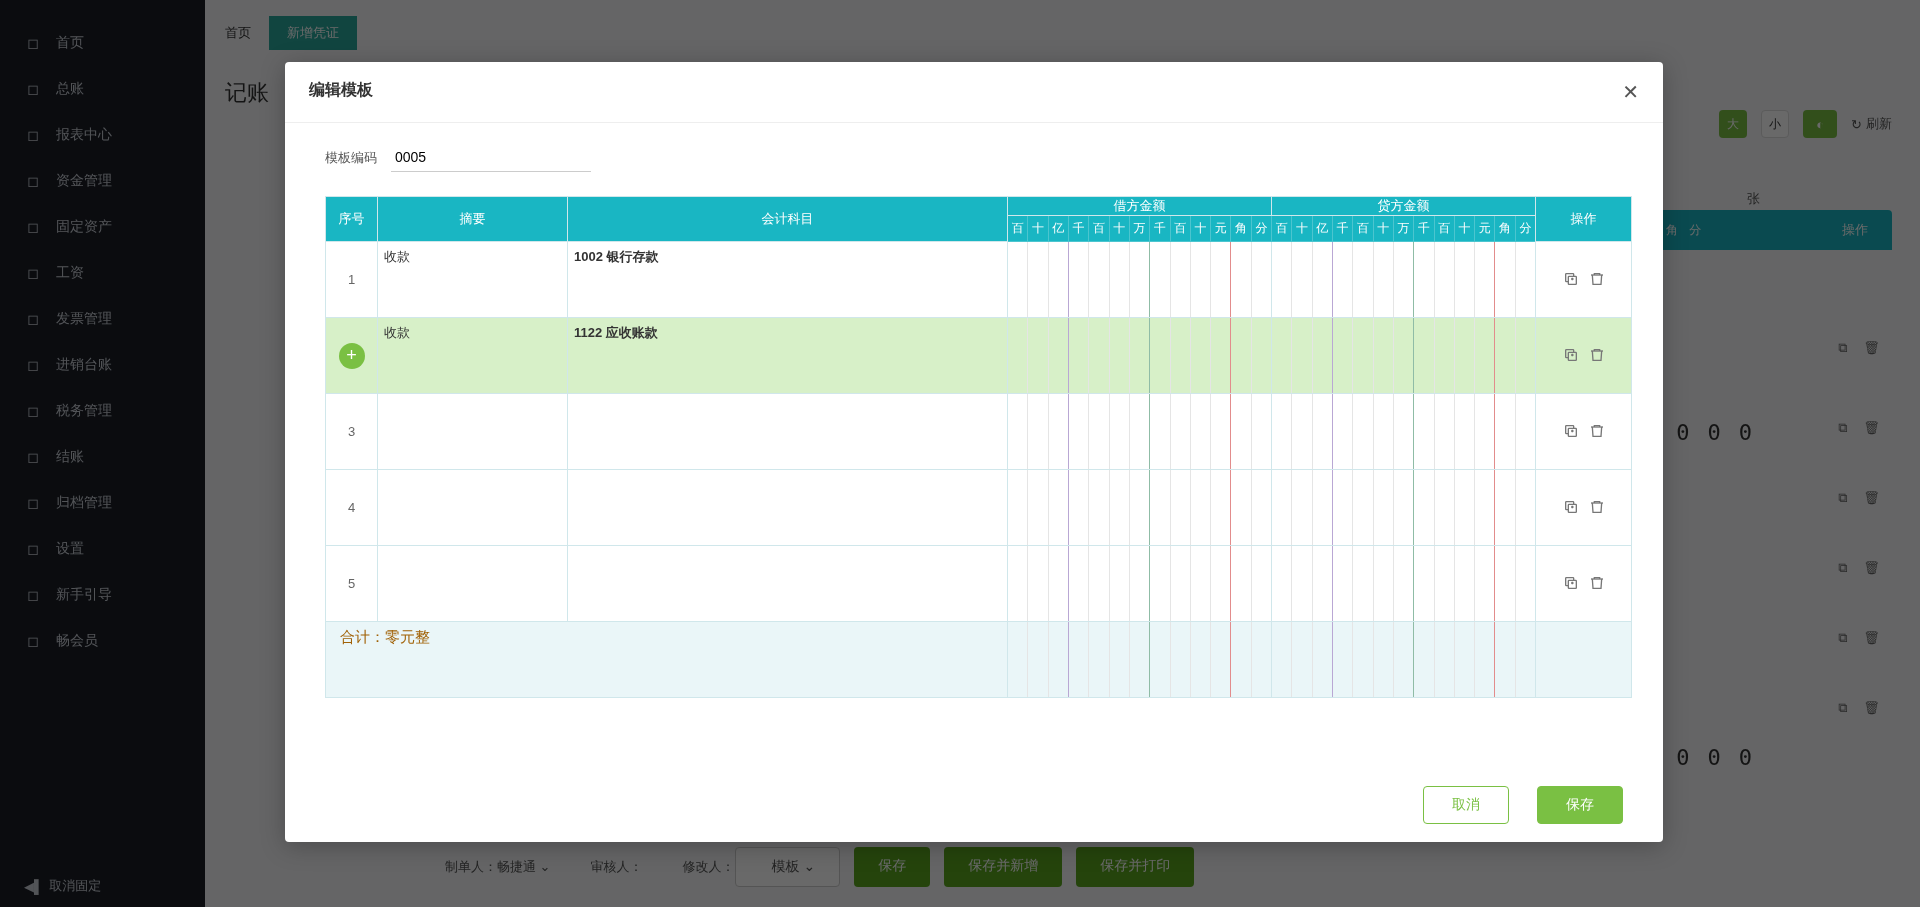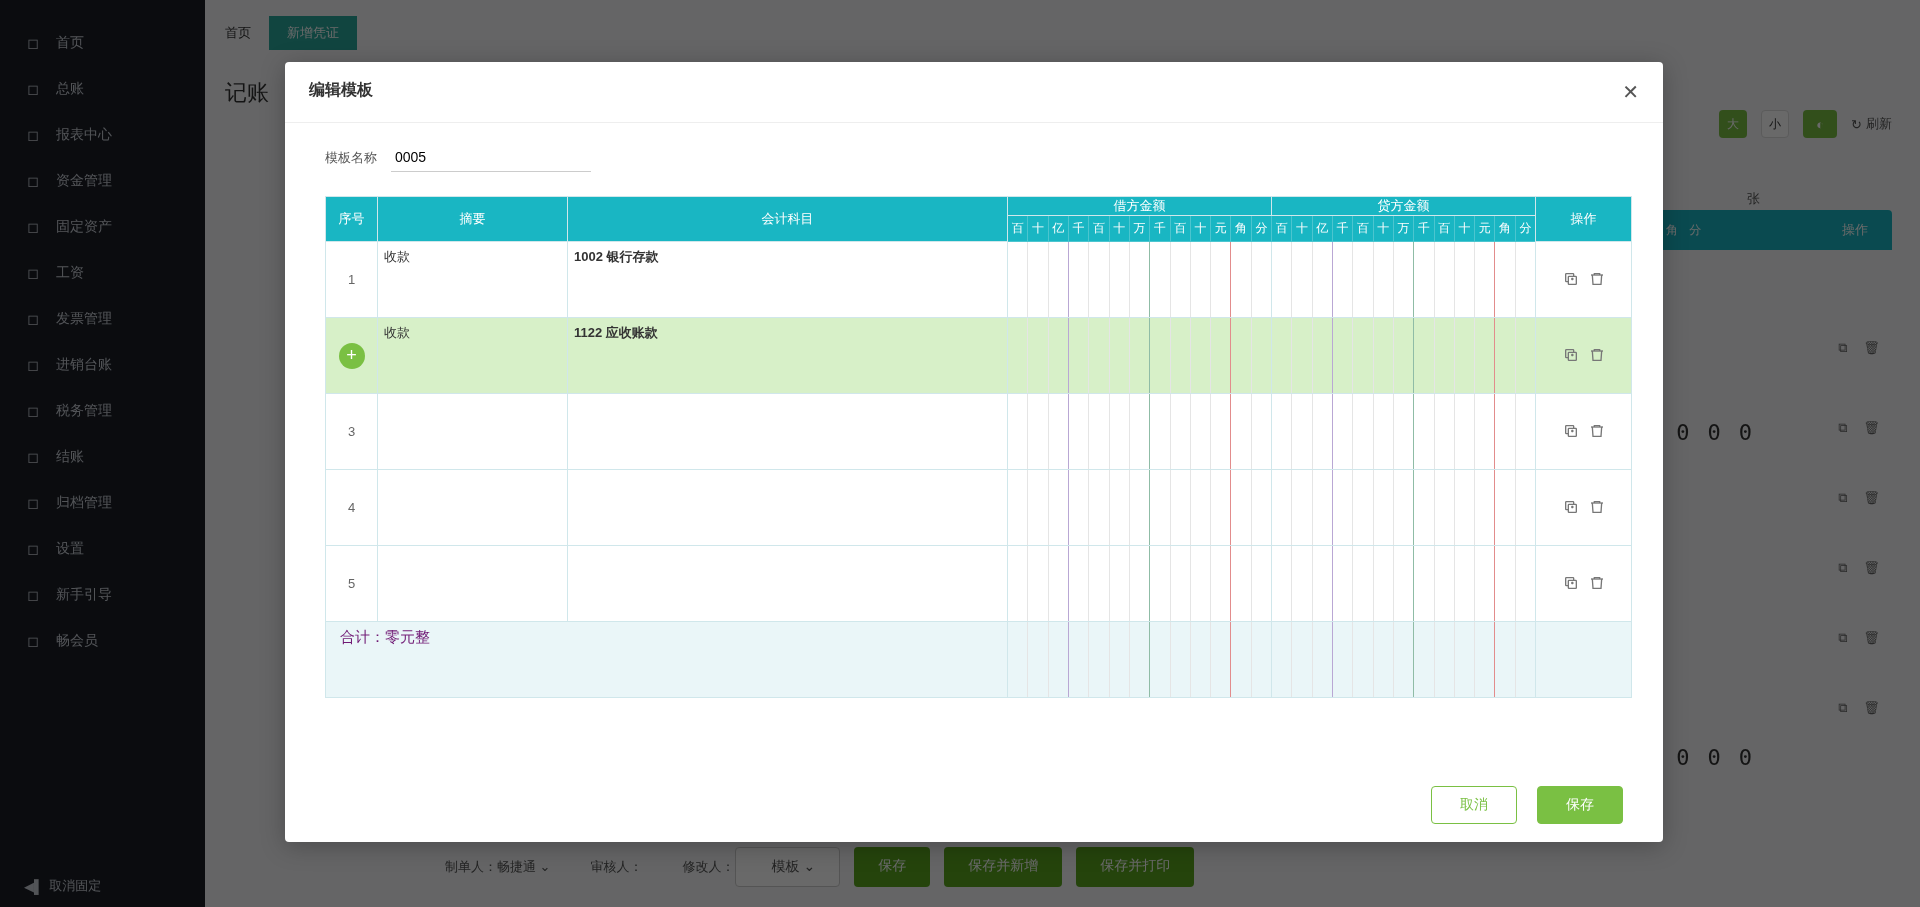--- a/index.html
+++ b/index.html
@@ -75,25 +75,25 @@
 .amount-cell.sep-yi { border-right-color: #b9a7d4; }
 .amount-cell.sep-wan { border-right-color: #8fbca6; }
 .amount-cell.sep-yuan { border-right-color: #e28c8c; }
 
 tbody td.amount-td { padding: 0; }
 .header-amount-cells { display: flex; }
 .header-amount-cells > div { flex: 1; text-align: center; padding: 4px 0; font-size: 12px; border-right: 1px solid #4cc5cf; }
 .header-amount-cells > div:last-child { border-right: none; }
 
 .total-row td { background: #eaf6f8 !important; height: 70px; vertical-align: middle; }
-.total-label { font-size: 15px; color: #701a75; padding-left: 8px; }
+.total-label { font-size: 15px; color: #a16207; padding-left: 8px; }
 
 .row-icon { display: inline-flex; width: 18px; height: 18px; cursor: pointer; color: #777; margin: 0 4px; align-items: center; justify-content: center; }
 
-.modal-footer { display: flex; justify-content: flex-end; gap: 20px; padding: 18px 40px; }
+.modal-footer { display: flex; justify-content: flex-end; gap: 28px; padding: 18px 40px; }
 .btn { padding: 9px 28px; border-radius: 4px; font-size: 14px; cursor: pointer; }
 .btn-cancel { background: #fff; border: 1px solid #7ac043; color: #7ac043; }
 .btn-save { background: #7ac043; border: 1px solid #7ac043; color: #fff; }
 
 svg { width: 16px; height: 16px; }
 </style>
 </head>
 <body>
 
 <div class="bg">
@@ -236,21 +236,21 @@
 
 <div class="modal">
   <div class="modal-header">
     <div class="modal-title">编辑模板</div>
     <div class="close-x">✕</div>
   </div>
 
   <div class="modal-body">
     <div class="form-row">
       <div class="form-field">
-        <span class="form-label">模板名称</span>
+        <span class="form-label">模板编码</span>
         <input class="form-input" value="0005" style="">
       </div>
     </div>
 
     <table class="tpl-table">
       <colgroup>
         <col class="col-index">
           <col class="col-summary">
           <col class="col-subject">
         <col class="col-amount-group">

